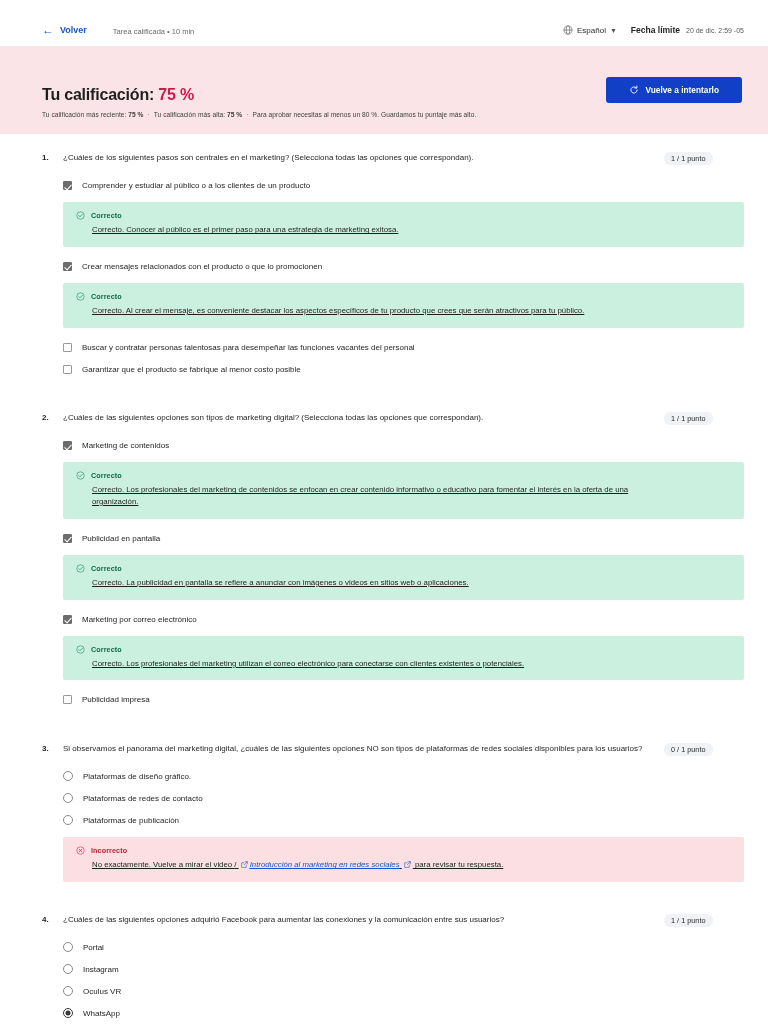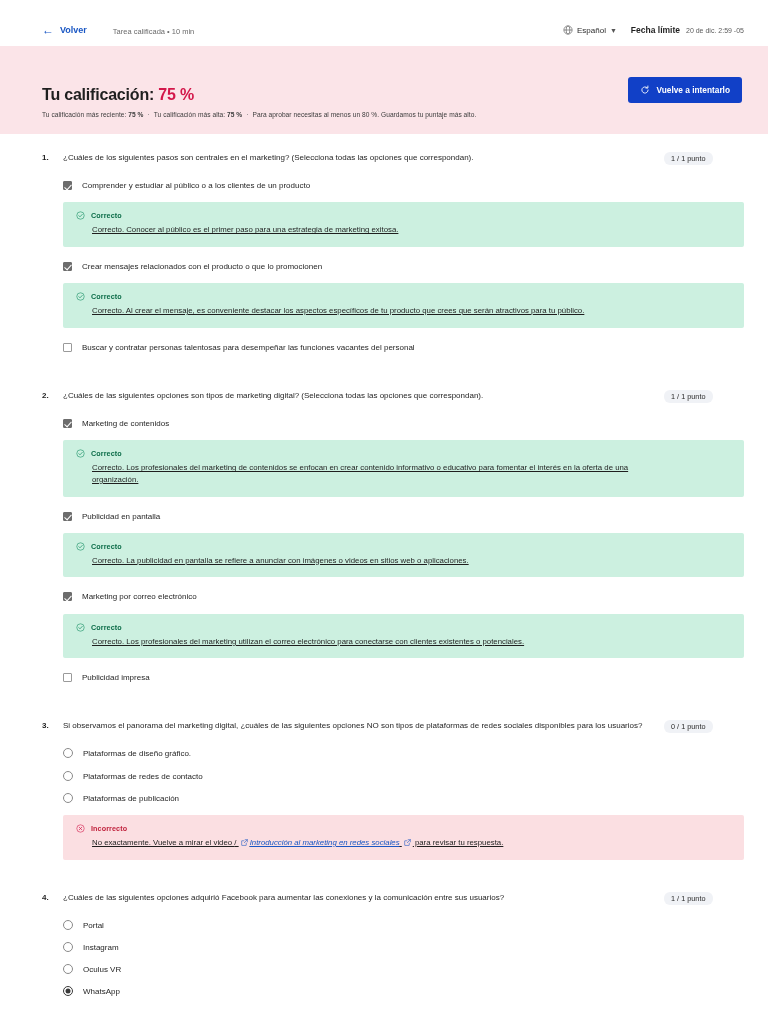--- a/index.html
+++ b/index.html
@@ -43,21 +43,21 @@
   }
   .banner-left { flex: 1; margin-top: 25px; }
   .grade-line { font-size: 16px; font-weight: 700; color: #1f1f1f; letter-spacing: -.2px; }
   .grade-value { color: #d3174a; }
   .grade-meta { font-size: 6.6px; color: #3c3c3c; margin-top: 7px; letter-spacing: .05px; }
   .grade-meta b { font-weight: 700; }
   .sep { padding: 0 4px; color: #777; }
   .retry-btn {
     background: #1140c7; color: #fff;
     font-size: 8.3px; font-weight: 700;
-    padding: 8px 12px; border-radius: 3px;
+    padding: 8px 23px; border-radius: 3px;
     display: flex; align-items: flex-start; gap: 7px;
     cursor: pointer; white-space: nowrap;
   }
   .retry-icon { width: 10px; height: 10px; display: block; }
 
   
   .qlist { padding: 18px 24px 0 42px; }
   .question { margin-bottom: 10px; }
   .q-head { display: flex; align-items: flex-start; gap: 9px; }
   .q-num { font-size: 8px; font-weight: 700; width: 12px; flex: 0 0 12px; padding-top: 1px; }
@@ -185,20 +185,24 @@
                 <path d="M5 8.2l2.1 2.1L11.2 6" fill="none" stroke="#0a8a5c" stroke-width="1.2" stroke-linecap="round" stroke-linejoin="round"></path>
               </svg>
               <span class="fb-title">Correcto</span>
             </div>
             <div class="fb-body">Correcto. Al crear el mensaje,  es conveniente destacar los aspectos específicos de tu producto que crees que serán atractivos para tu público.</div>
           </div>
           <div class="opt-row">
             <span class="cbox off"></span>
             <span class="opt-label">Buscar y contratar personas talentosas para desempeñar las funciones vacantes del personal</span>
           </div>
+          <div class="opt-row">
+            <span class="cbox off"></span>
+            <span class="opt-label">Garantizar que el producto se fabrique al menor costo posible</span>
+          </div>
         </div>
       </div>
       <div class="q-gap"></div>
       <div class="question">
         <div class="q-head">
           <div class="q-num">2.</div>
           <div class="q-text">¿Cuáles de las siguientes opciones son tipos de marketing digital? (Selecciona todas las opciones que correspondan).</div>
           <div class="q-points">1 / 1 punto</div>
         </div>
         <div class="options">

